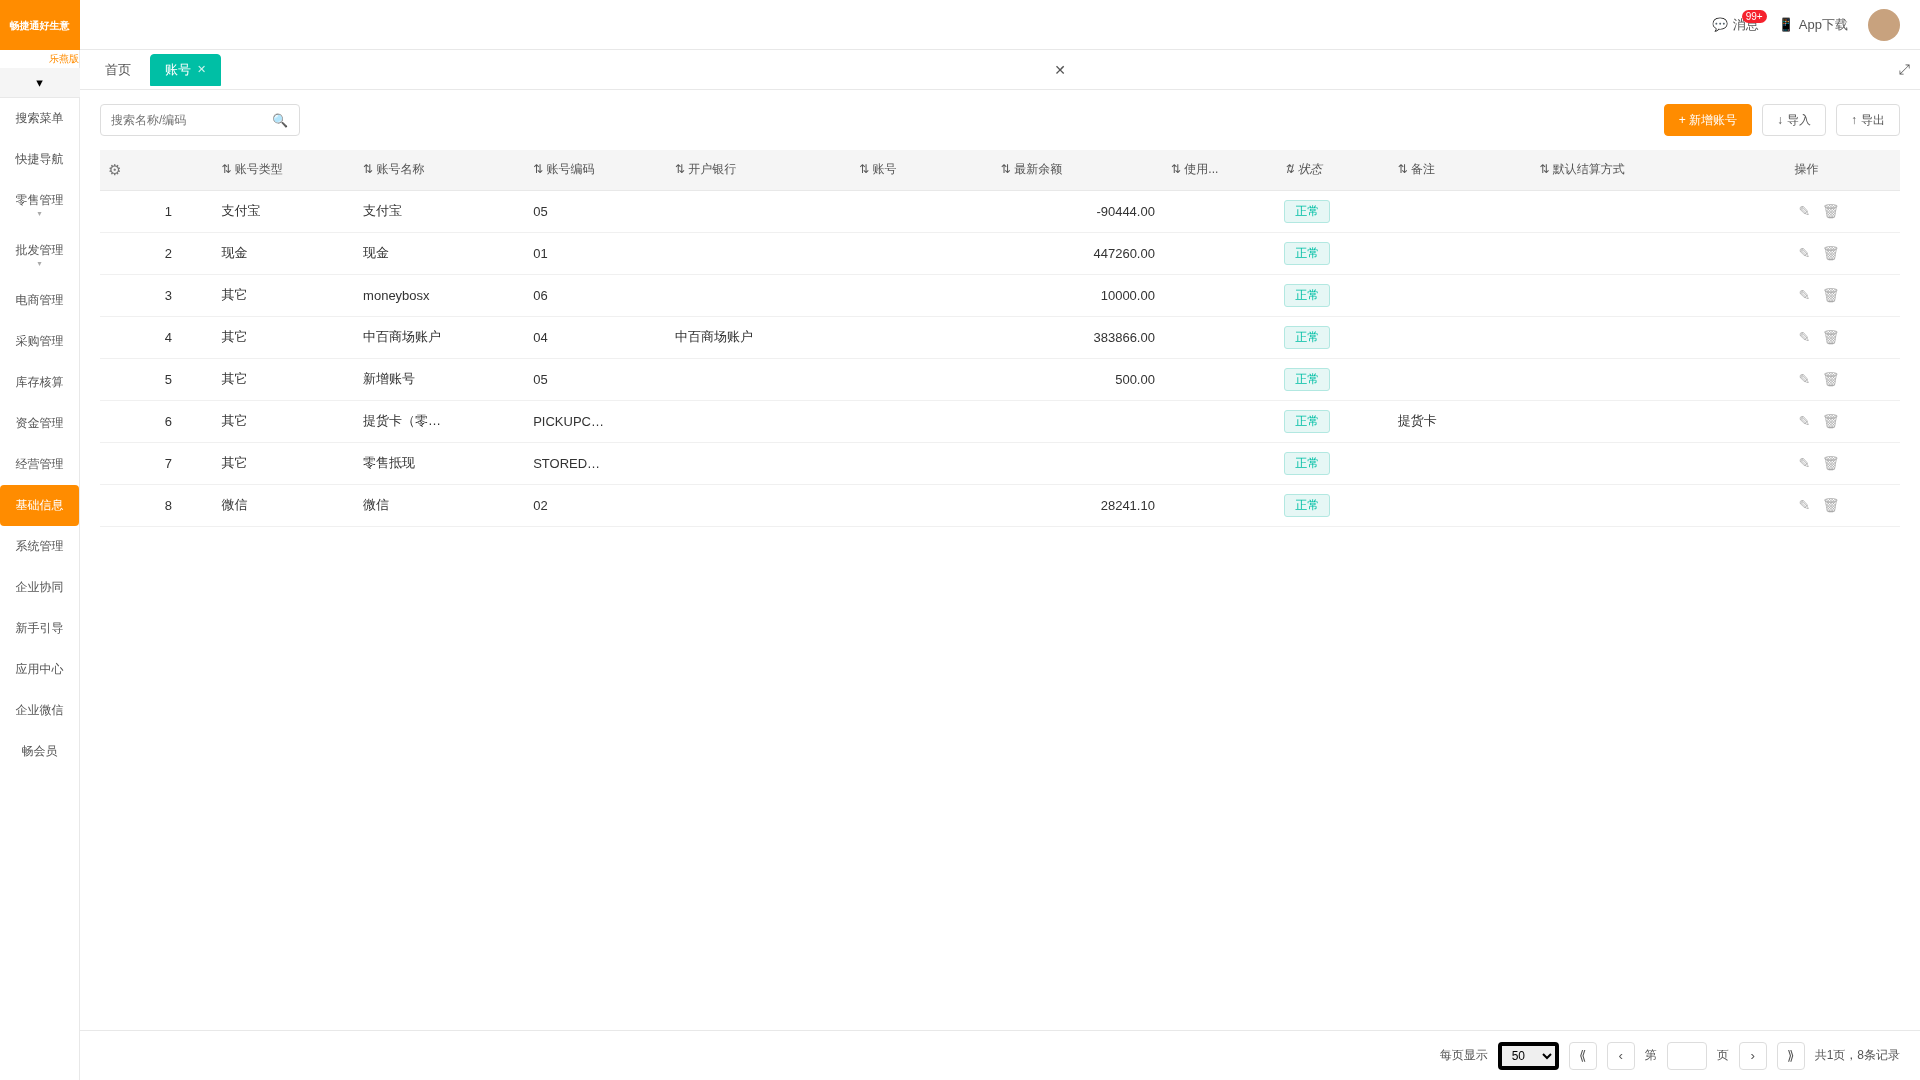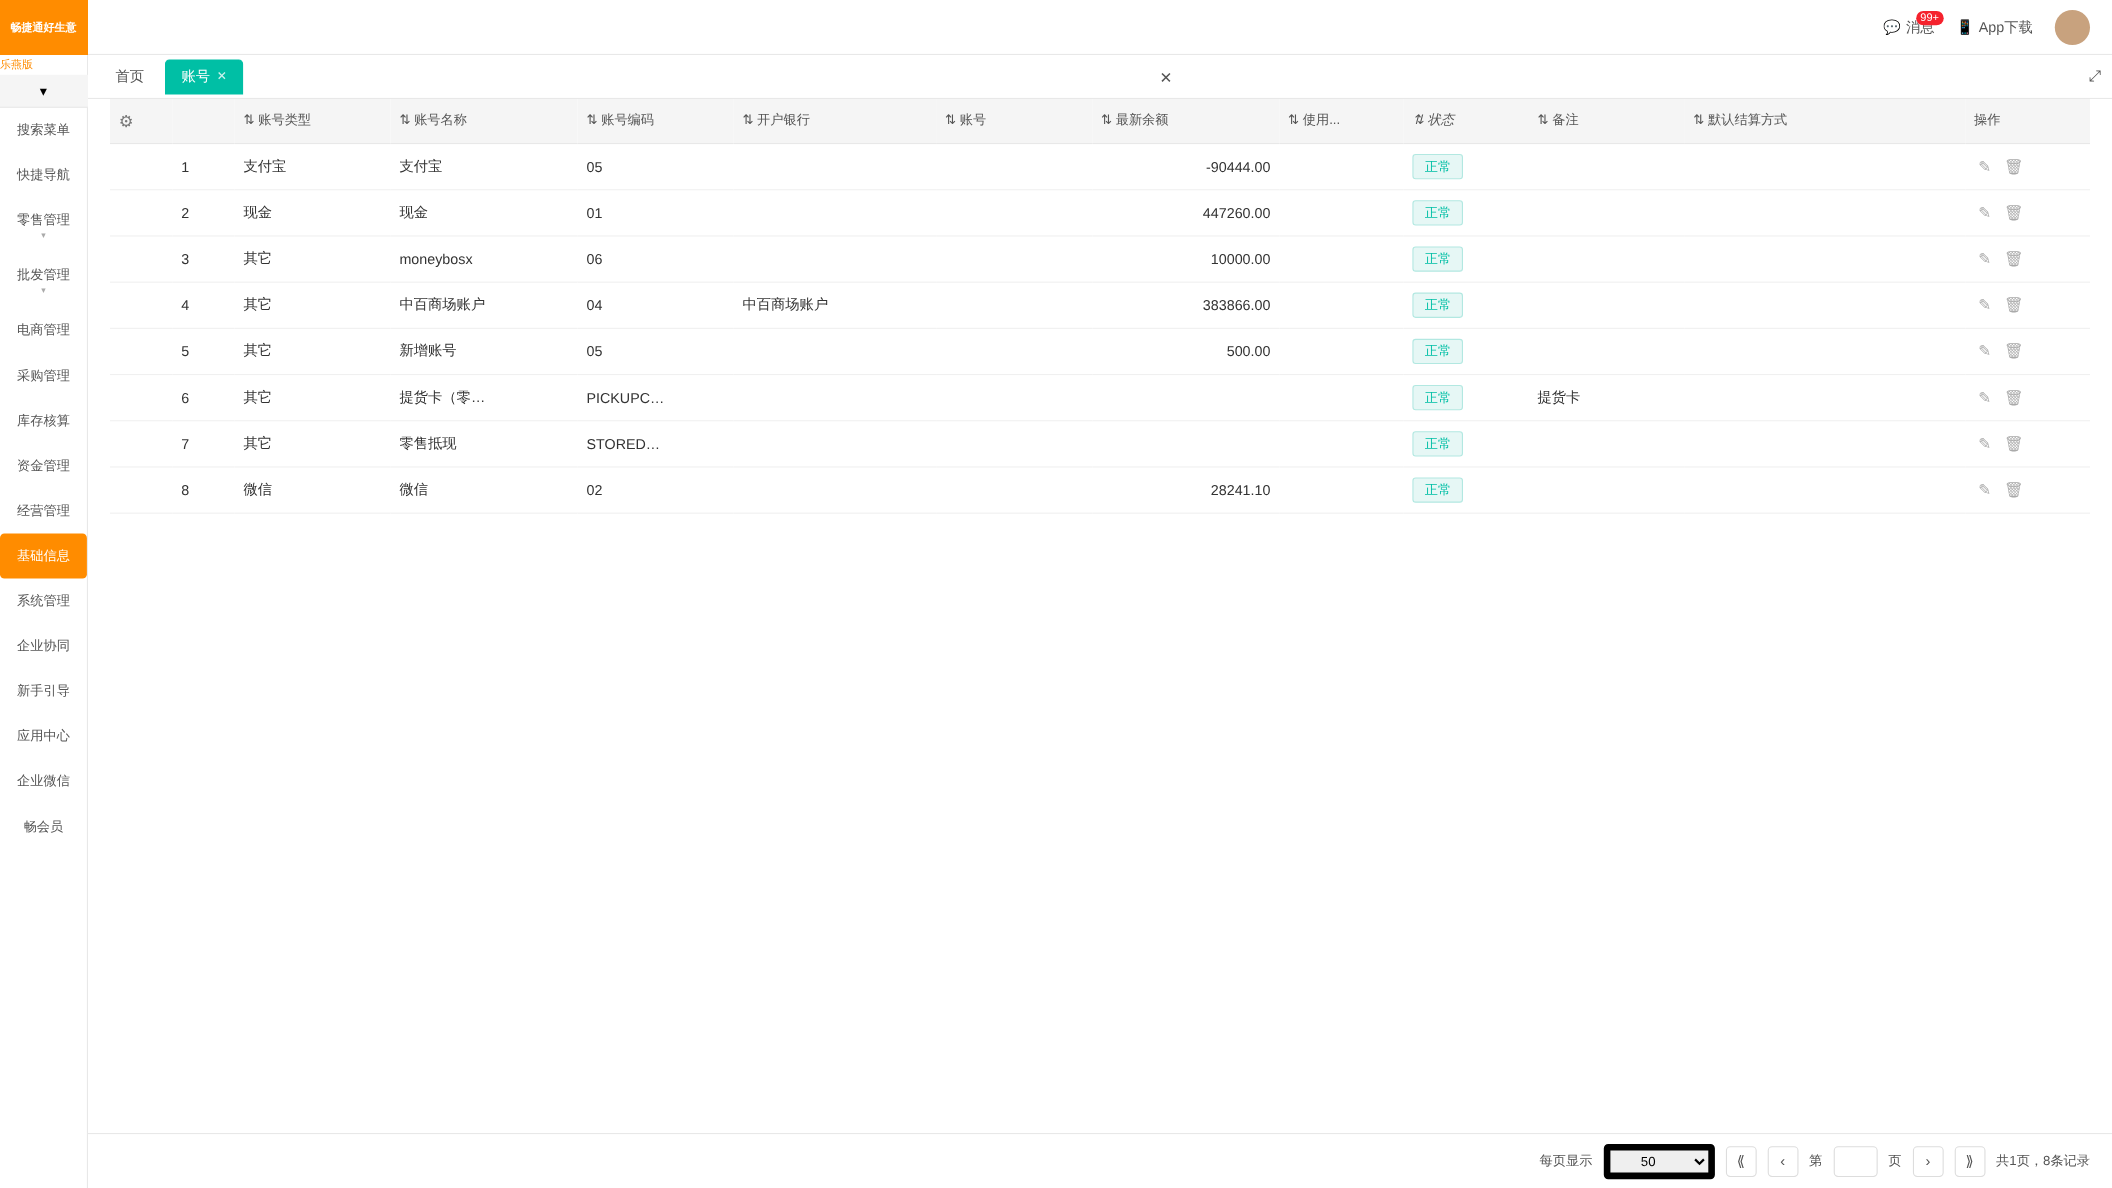--- a/index.html
+++ b/index.html
@@ -28,21 +28,21 @@
     }
     .sidebar-logo-inner {
       text-align: center;
       line-height: 1.3;
     }
     .sidebar-version {
       font-size: 10px;
       color: #ff8c00;
       background: #fff;
       width: 100%;
-      text-align: left;
+      text-align: right;
       padding: 2px 0;
     }
     .sidebar-dropdown {
       width: 80px;
       height: 30px;
       background: #f5f5f5;
       display: flex;
       align-items: center;
       justify-content: center;
       cursor: pointer;
@@ -271,23 +271,23 @@
       display: flex;
       align-items: center;
       justify-content: flex-end;
       padding: 0 20px;
       gap: 10px;
       border-top: 1px solid #e8e8e8;
       font-size: 12px;
       color: #555;
     }
     .page-size-select {
-      border: 6px solid #000000;
+      border: 4px solid #000000;
       border-radius: 4px;
-      padding: 2px 24px;
+      padding: 2px 6px;
       font-size: 12px;
     }
     .page-nav-btn {
       width: 28px;
       height: 28px;
       border: 1px solid #ddd;
       border-radius: 4px;
       background: #fff;
       cursor: pointer;
       display: flex;
@@ -402,20 +402,37 @@
     <div class="tab active">
       <span>账号</span>
       <span class="tab-close">✕</span>
     </div>
     <span class="tab-maximize" style="margin-left:auto;">✕</span>
     <span class="tab-maximize">⤢</span>
   </div>
 
   <div class="content">
 
+    <div class="toolbar">
+      <div class="search-box">
+        <input type="text" placeholder="搜索名称/编码" style="">
+        <span class="search-icon-btn">🔍</span>
+      </div>
+      <div class="toolbar-right">
+        <button class="btn btn-primary">+ 新增账号</button>
+        <button class="btn btn-default">
+          <span>↓</span>
+          <span>导入</span>
+        </button>
+        <button class="btn btn-default">
+          <span>↑</span>
+          <span>导出</span>
+        </button>
+      </div>
+    </div>
 
     <div class="table-wrap">
       <table>
         <thead>
           <tr>
             <th class="col-num">
               <button class="gear-btn">⚙</button>
             </th>
             <th class="col-num"></th>
             <th class="col-type">

